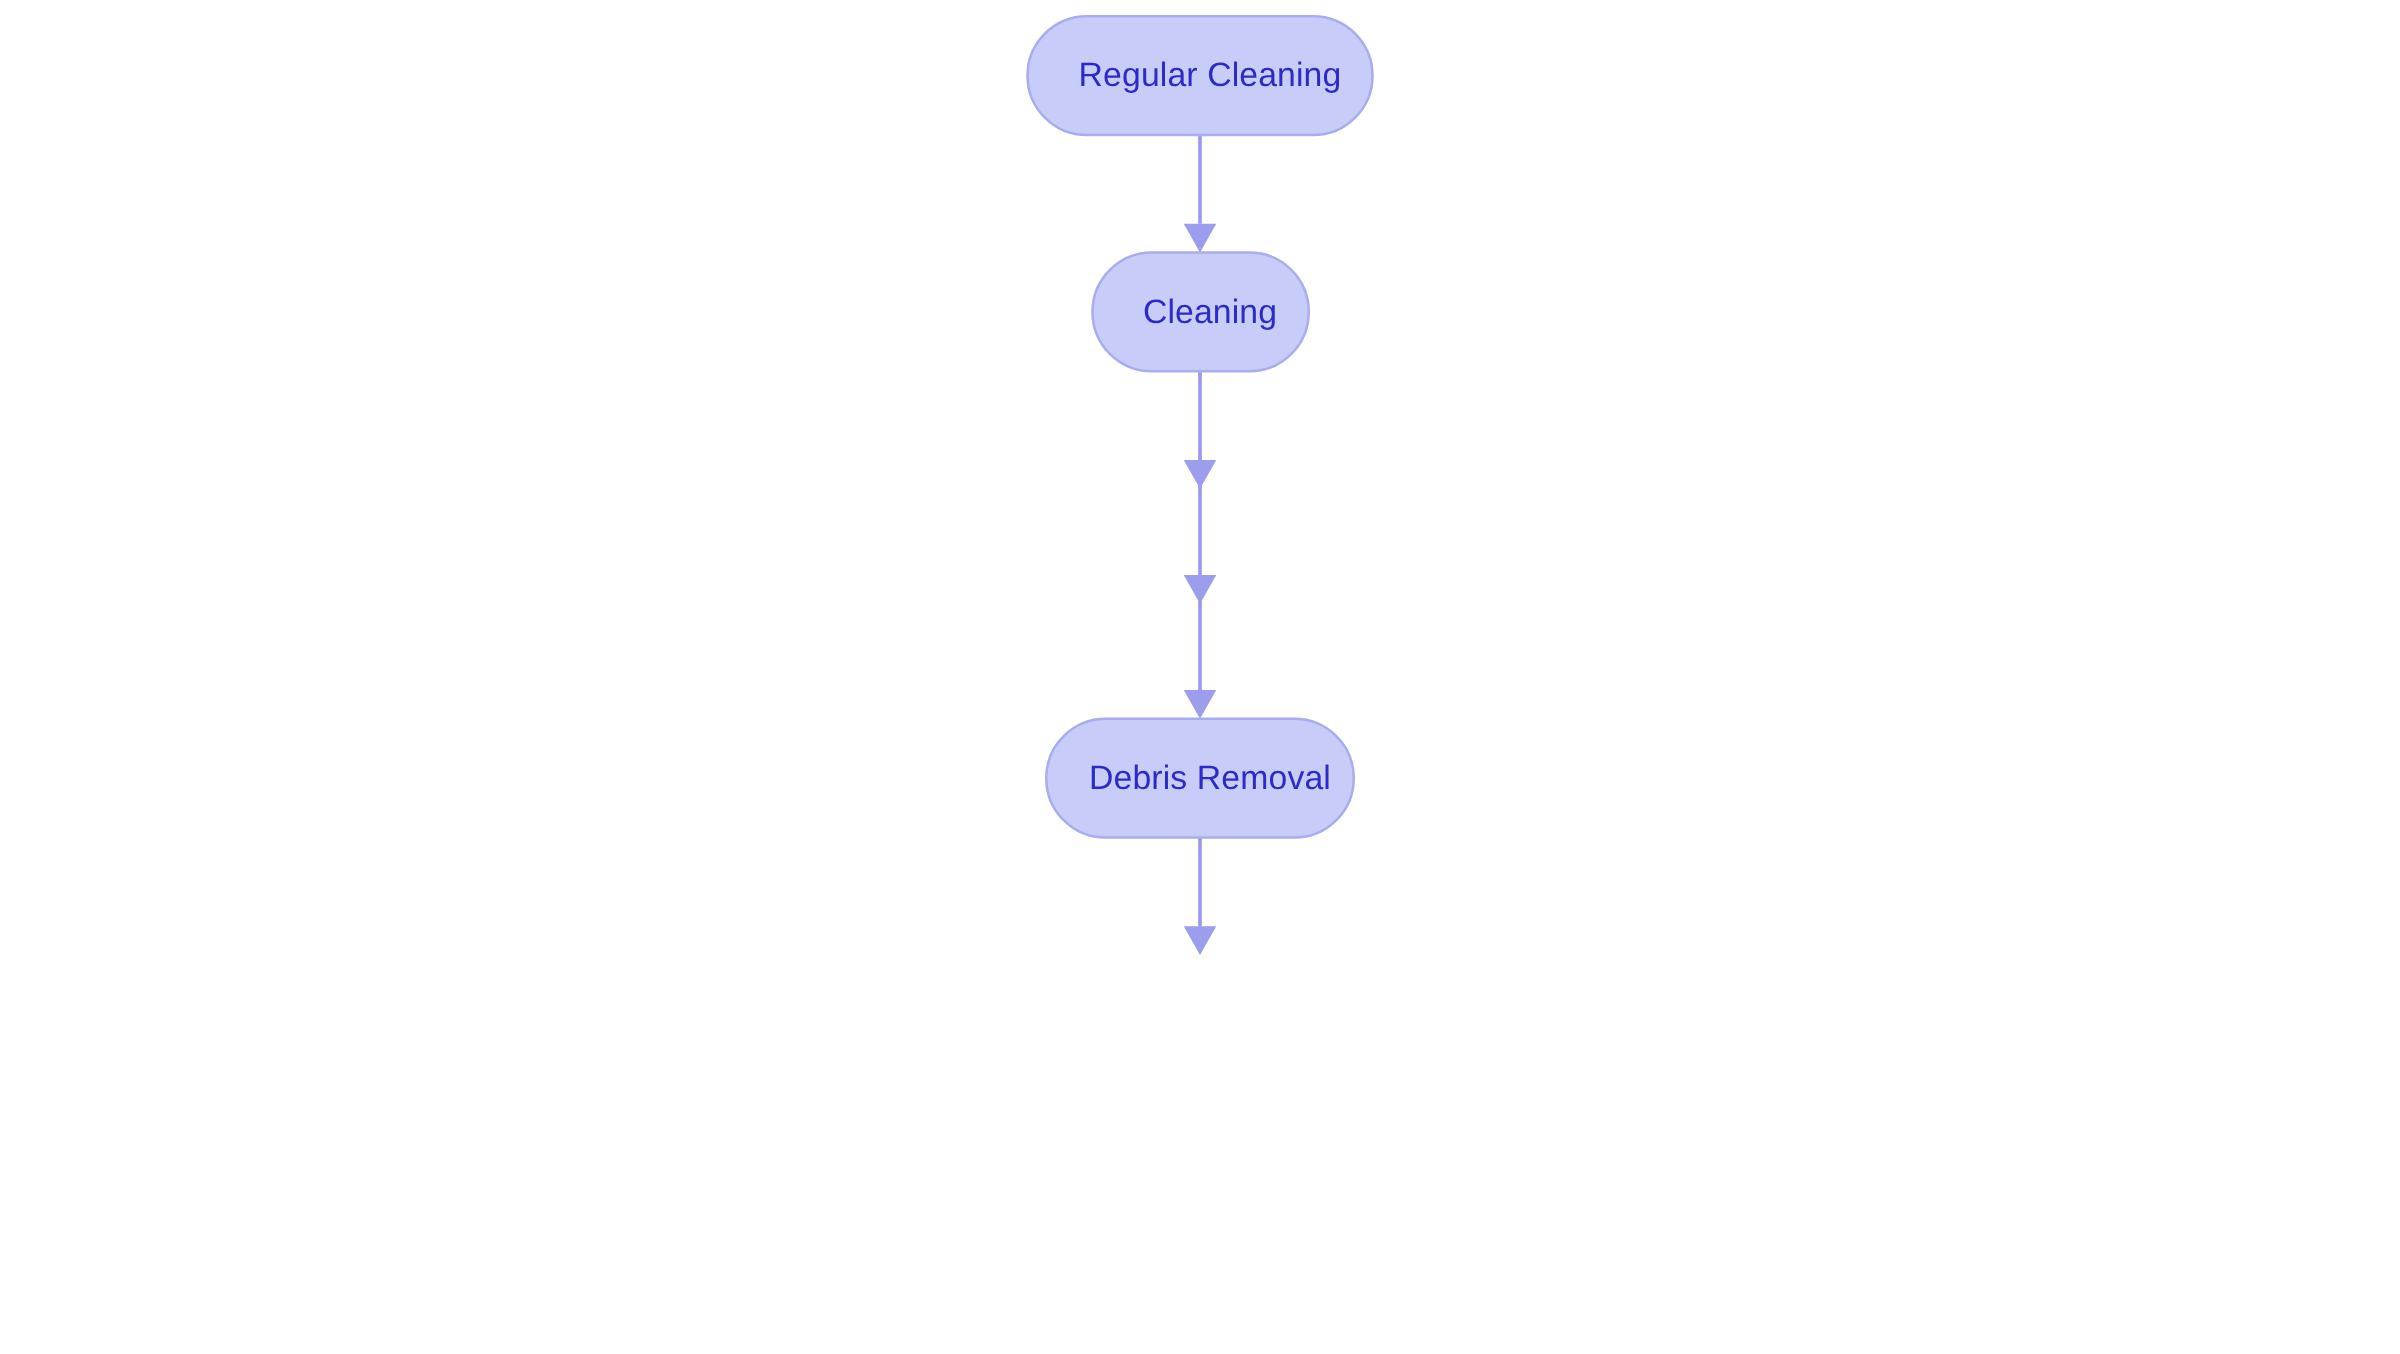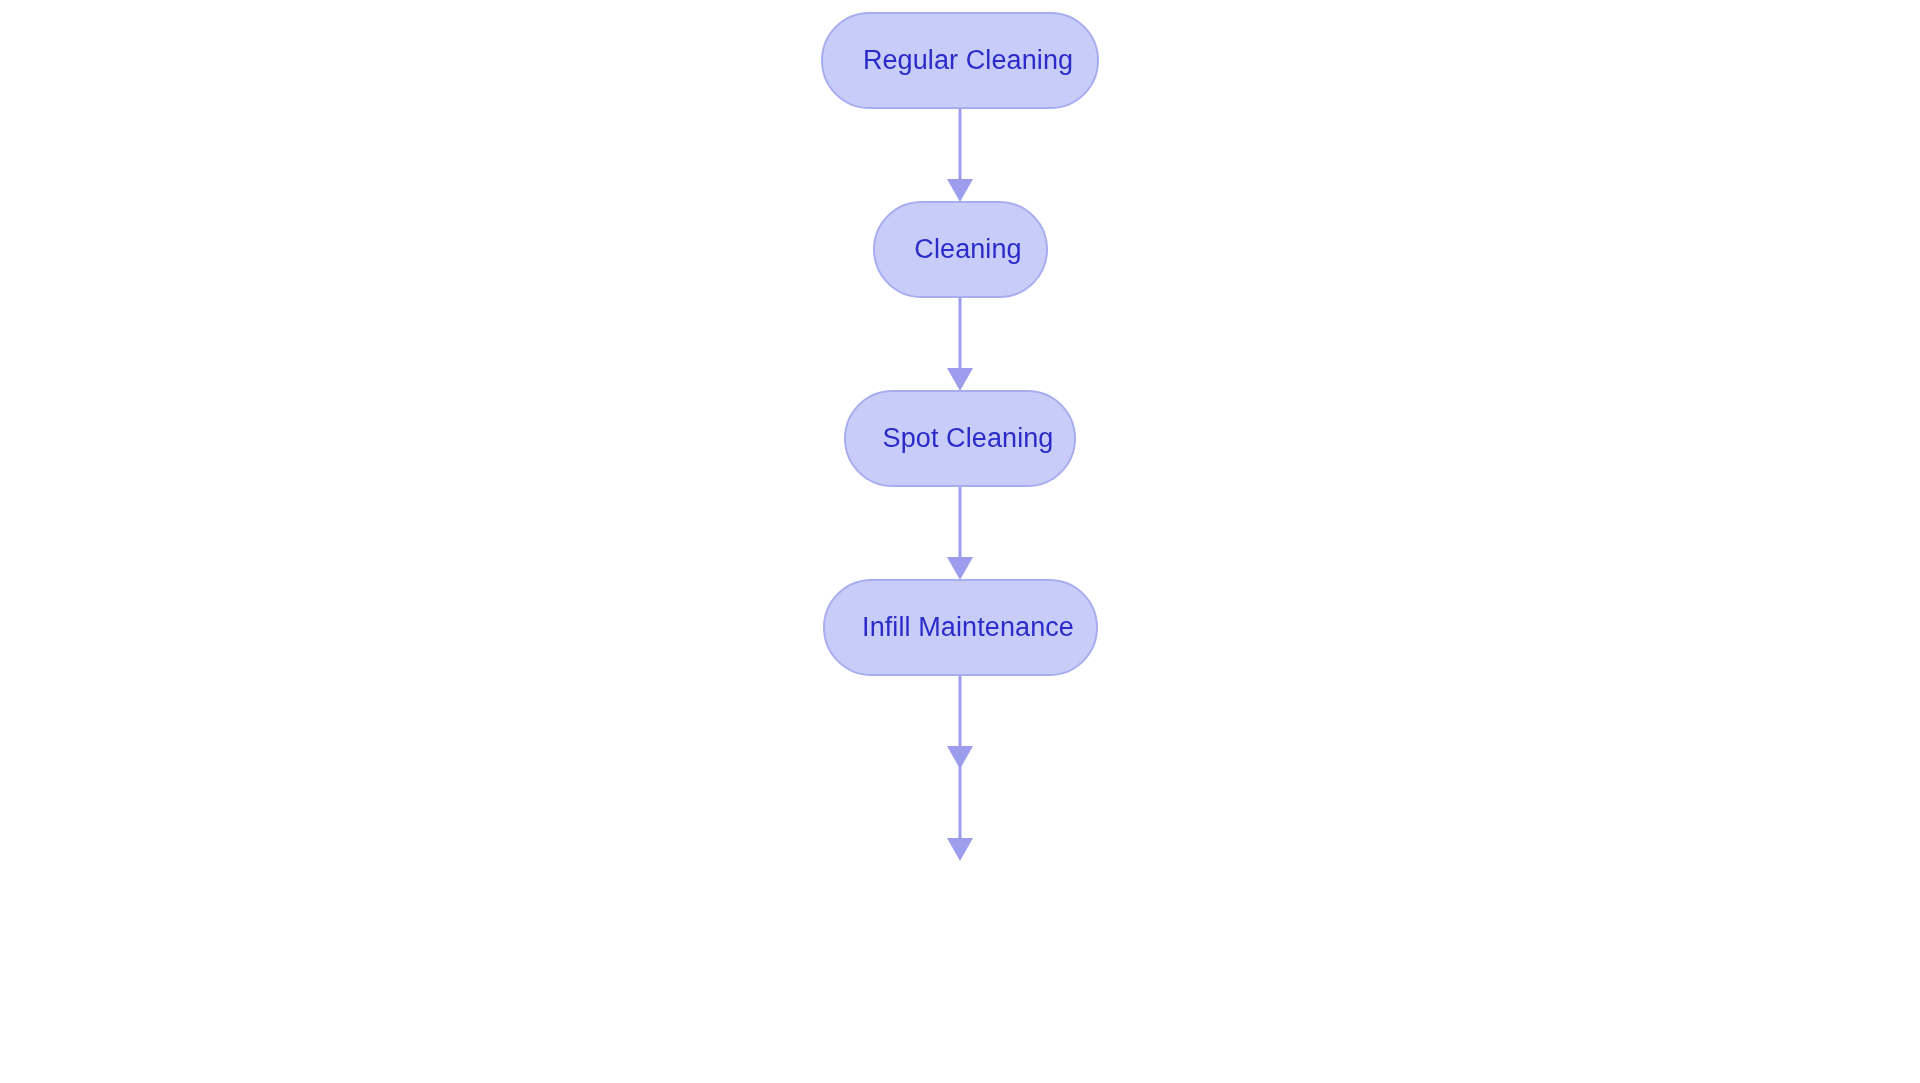--- a/index.html
+++ b/index.html
@@ -103,39 +103,36 @@
 
     <div class="node" style="width:175px">
       <span class="node-label">Cleaning</span>
     </div>
 
     <div class="connector">
       <div class="edge-line"></div>
       <div class="arrow-head"></div>
     </div>
 
-    <div class="node" style="width:232px">
-      <span class="node-label">Spot Cleaning</span>
-    </div>
-
-    <div class="connector">
-      <div class="edge-line"></div>
-      <div class="arrow-head"></div>
-    </div>
-
-    <div class="node" style="width:275px">
-      <span class="node-label">Infill Maintenance</span>
-    </div>
 
     <div class="connector">
       <div class="edge-line"></div>
       <div class="arrow-head"></div>
     </div>
 
 
     <div class="connector">
       <div class="edge-line"></div>
       <div class="arrow-head"></div>
     </div>
 
+    <div class="node" style="width:248px">
+      <span class="node-label">Debris Removal</span>
+    </div>
+
+    <div class="connector">
+      <div class="edge-line"></div>
+      <div class="arrow-head"></div>
+    </div>
+
 
   </div>
 </div>
 
 </body></html>

